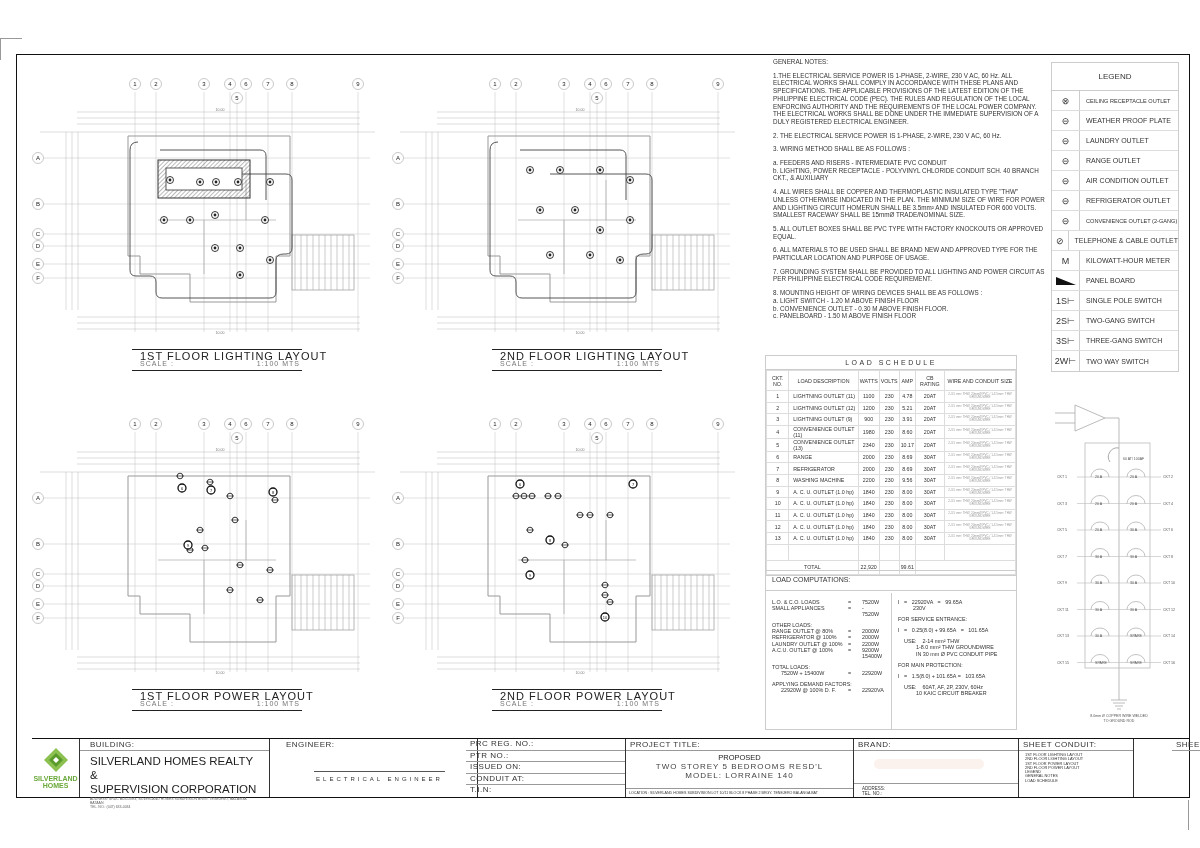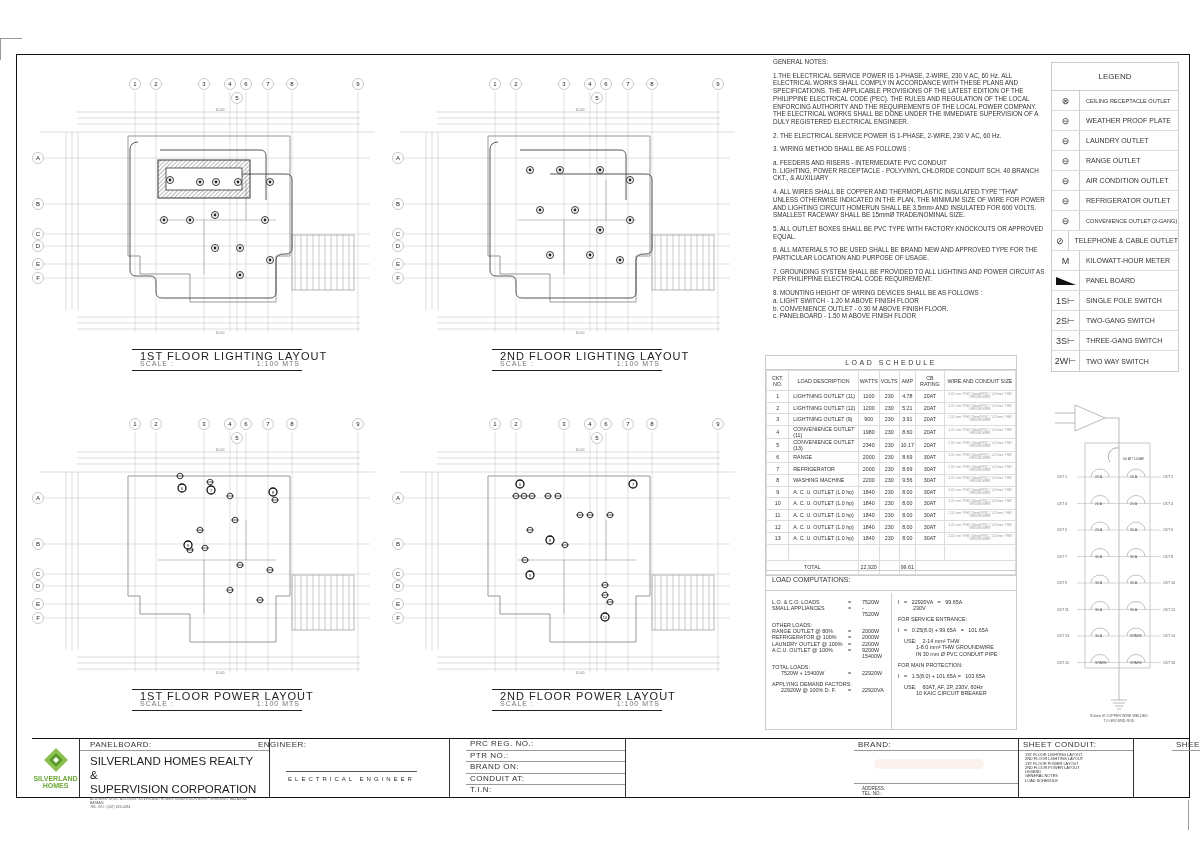--- a/index.html
+++ b/index.html
@@ -1057,37 +1057,44 @@
   <div class="cell" style="left:0;top:0;width:48px;height:58px;display:flex;flex-direction:column;align-items:center;justify-content:center">
     <svg width="26" height="26" viewBox="0 0 26 26">
       <polygon points="13,1 25,13 13,25 1,13" fill="#8cc152"></polygon>
       <polygon points="13,6 20,13 13,20 6,13" fill="#5a9a2a"></polygon>
       <polygon points="13,10 16,13 13,16 10,13" fill="#fff"></polygon>
     </svg>
     <div style="font-size:7px;font-weight:bold;color:#6aa83a;line-height:7px;margin-top:2px">SILVERLAND</div>
     <div style="font-size:7px;font-weight:bold;color:#6aa83a;line-height:7px">HOMES</div>
   </div>
   <div class="cell" style="left:48px;top:0;width:190px;height:58px">
-    <div class="lbl" style="padding:1px 10px;border-bottom:1px solid #999">PANELBOARD:</div>
+    <div class="lbl" style="padding:1px 10px;border-bottom:1px solid #999">BUILDING:</div>
     <div style="font-size:11.5px;padding:3px 10px 0;line-height:14px;color:#222">SILVERLAND HOMES REALTY &amp;</div>
     <div style="font-size:11.5px;padding:0 10px;line-height:14px;color:#222">SUPERVISION CORPORATION</div>
     <div style="font-size:3.5px;padding:1px 10px 0;color:#666">ADDRESS: SRDC BUILDING, SILVERLAND HOMES SUBDIVISION BRGY. TENEJERO, BALANGA BATAAN</div>
     <div style="font-size:3.5px;padding:0 10px;color:#666">TEL. NO.: (047) 633-0034</div>
   </div>
-  <div class="cell" style="left:222px;top:0;width:196px;height:58px">
+  <div class="cell" style="left:250px;top:0;width:196px;height:58px">
     <div class="lbl" style="padding:1px 4px">ENGINEER:</div>
     <div style="position:absolute;left:32px;right:32px;top:32px;border-top:1px solid #555"></div>
     <div style="position:absolute;left:0;right:0;top:37px;text-align:center;font-size:6px;letter-spacing:3px">ELECTRICAL ENGINEER</div>
   </div>
   <div class="cell" style="left:434px;top:0;width:160px;height:58px">
     <div class="lbl" style="height:11.6px;border-bottom:1px solid #999;padding-left:4px">PRC REG. NO.:</div>
     <div class="lbl" style="height:11.6px;border-bottom:1px solid #999;padding-left:4px">PTR NO.:</div>
-    <div class="lbl" style="height:11.6px;border-bottom:1px solid #999;padding-left:4px">BRAND ON:</div>
+    <div class="lbl" style="height:11.6px;border-bottom:1px solid #999;padding-left:4px">ISSUED ON:</div>
     <div class="lbl" style="height:11.6px;border-bottom:1px solid #999;padding-left:4px">CONDUIT AT:</div>
     <div class="lbl" style="height:11px;padding-left:4px">T.I.N:</div>
+  </div>
+  <div class="cell" style="left:594px;top:0;width:228px;height:58px">
+    <div class="lbl" style="padding:1px 4px;border-bottom:1px solid #999">PROJECT TITLE:</div>
+    <div style="text-align:center;font-size:7.5px;margin-top:2px;color:#222">PROPOSED</div>
+    <div style="text-align:center;font-size:8px;letter-spacing:1px;color:#444">TWO STOREY 5 BEDROOMS RESD'L</div>
+    <div style="text-align:center;font-size:8px;letter-spacing:1px;color:#444">MODEL: LORRAINE 140</div>
+    <div style="position:absolute;left:0;right:0;bottom:0;height:9px;border-top:1px solid #999;font-size:3.6px;line-height:9px;padding-left:3px;white-space:nowrap;overflow:hidden">LOCATION : SILVERLAND HOMES SUBDIVISION LOT 10/11 BLOCK 8 PHASE 2 BRGY. TENEJERO BALANGA BAT</div>
   </div>
   <div class="cell" style="left:822px;top:0;width:165px;height:58px">
     <div class="lbl" style="padding:1px 4px;border-bottom:1px solid #999">BRAND:</div>
     <div style="position:absolute;left:20px;top:20px;width:110px;height:10px;background:#fbf2ee;border-radius:5px"></div>
     <div style="position:absolute;left:0;right:0;bottom:0;height:14px;border-top:1px solid #999;font-size:4.5px;padding:2px 8px;line-height:5px">
       <div>ADDRESS:</div>
       <div>TEL. NO.:</div>
     </div>
   </div>
   <div class="cell" style="left:987px;top:0;width:115px;height:58px">

